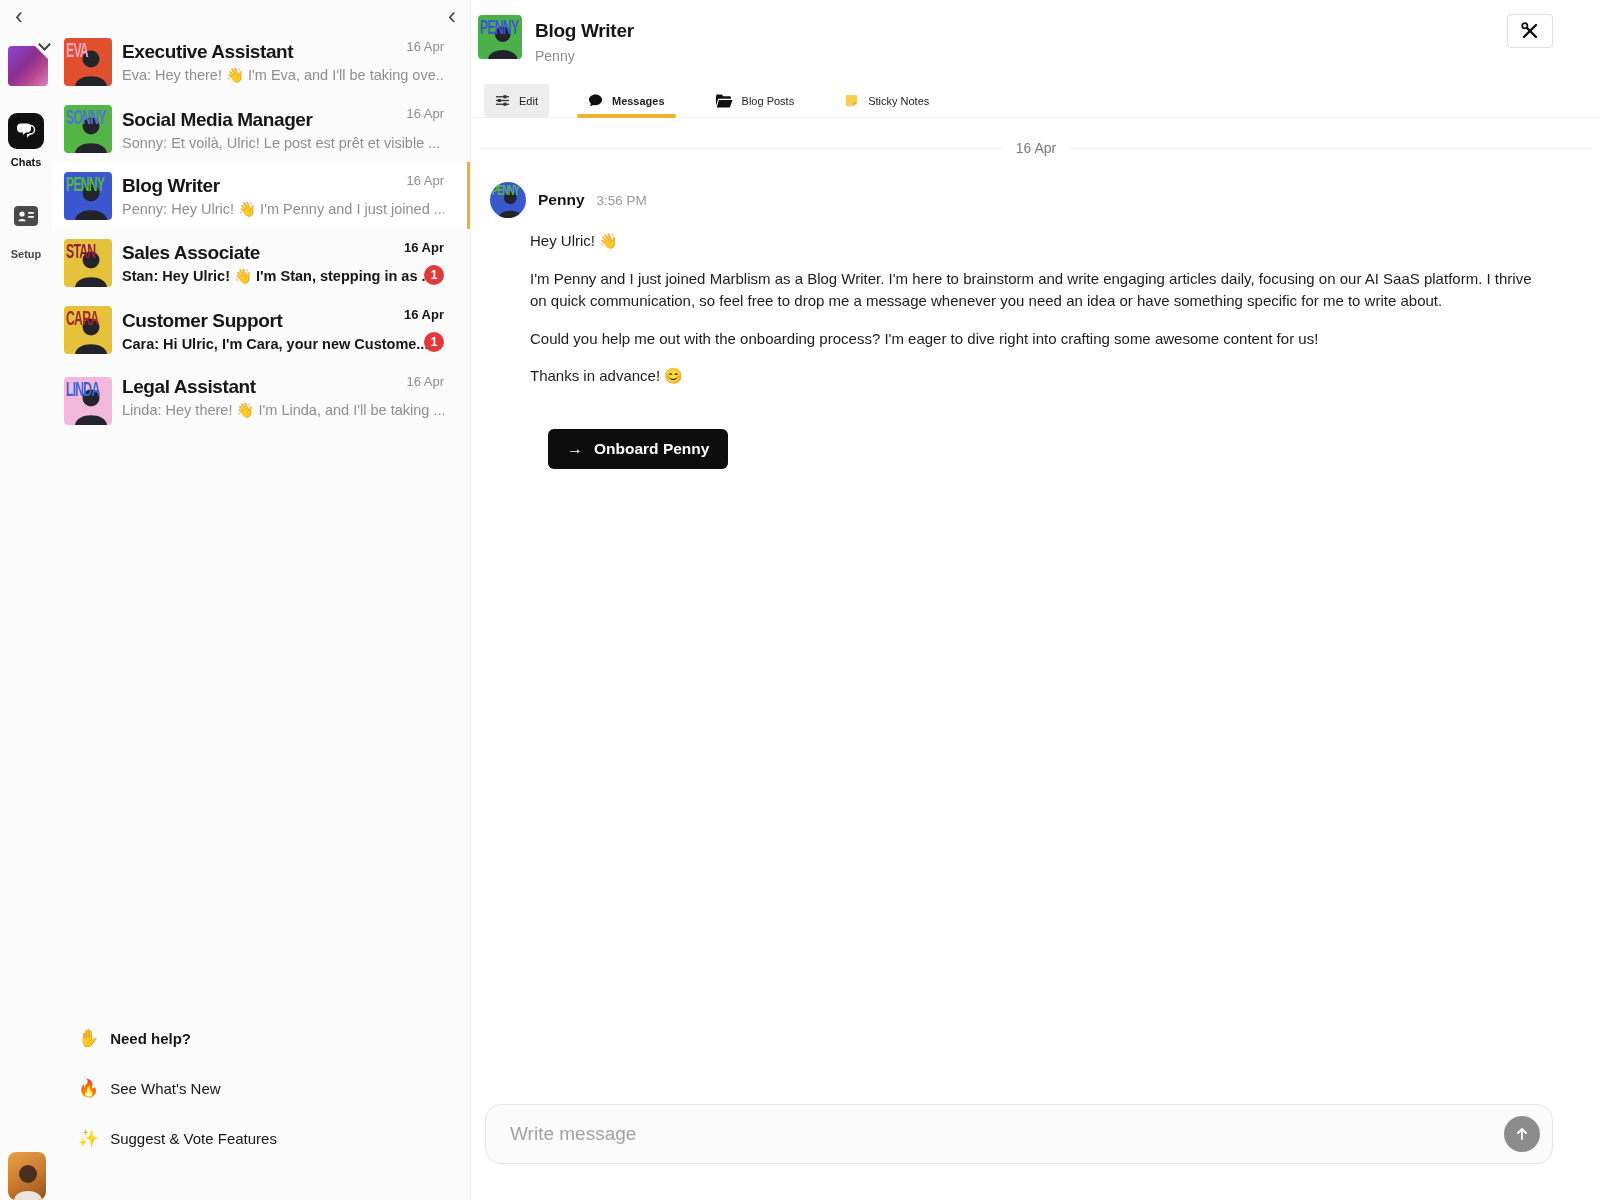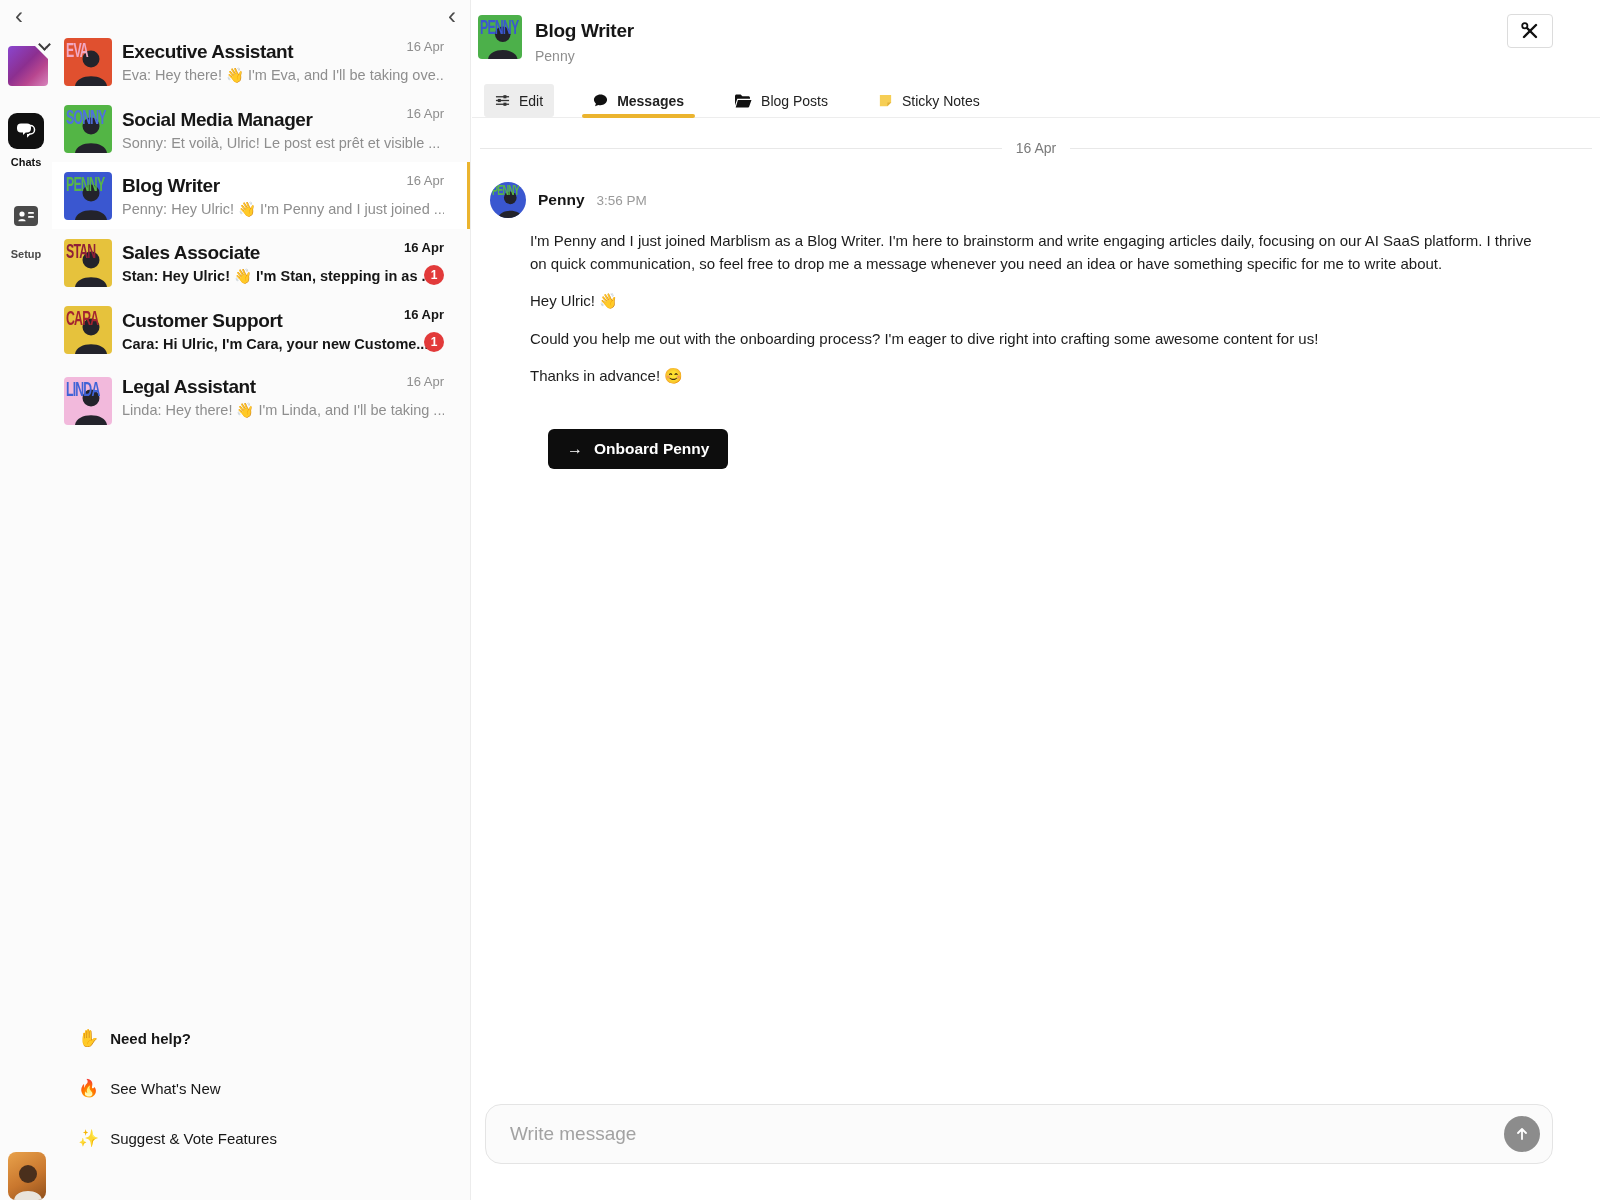--- a/index.html
+++ b/index.html
@@ -61,21 +61,21 @@
   .main { position:absolute; left:472px; top:0; right:0; height:1200px; background:#fff; }
   .main-header { position:relative; height:84px; padding:15px 0 0 6px; display:flex; gap:13px; }
   .av44 { width:44px; height:44px; border-radius:4px; }
   .hdr-text { padding-top:5px; }
   .hdr-title { font-size:19px; font-weight:bold; letter-spacing:-.3px; }
   .hdr-sub { font-size:14px; color:#8e8e8e; margin-top:6px; }
   .tools-btn { position:absolute; top:14px; right:47px; width:46px; height:34px; background:#fff;
                border:1px solid #dcdcdc; border-radius:4px; display:flex; align-items:center; justify-content:center; cursor:pointer; }
   .tabbar { display:flex; align-items:stretch; height:34px; padding-left:12px; gap:28px;
             border-bottom:1px solid #ededed; }
-  .tab { position:relative; display:flex; align-items:center; gap:9px; font-size:14px; padding:4px 11px; cursor:pointer; color:#222; }
+  .tab { position:relative; display:flex; align-items:center; gap:9px; font-size:11px; padding:4px 11px; cursor:pointer; color:#222; }
   .tab-edit { background:#ededed; border-radius:3px; }
   .tab.active { font-weight:bold;align-items:center; }
   .tab.active::after { content:""; position:absolute; left:0; right:0; bottom:-1px; height:4px;
                        background:#EBB42E; border-radius:2px; }
   .chat-scroll { position:absolute; top:118px; bottom:104px; left:0; right:0; overflow:hidden; }
   .date-divider { display:flex; align-items:center; gap:14px; margin:22px 8px 0 8px; color:#7a7a7a; font-size:14px; }
   .date-divider .line { flex:1; height:1px; background:#e8e8e8; }
   .msg { margin-top:26px; padding-left:18px; }
   .msg-head { display:flex; align-items:center; gap:12px; }
   .av36 { width:36px; height:36px; border-radius:50%; }
@@ -317,22 +317,22 @@
           <svg class="av-sil" viewBox="0 0 48 48">
               <circle cx="27" cy="21" r="8.5"></circle>
               <path d="M11 48c1.5-13 30.5-13 32 0z"></path>
             </svg>
           <span class="av-name" style="font-size: 11px; color: rgb(88, 181, 74);">PENNY</span>
         </div>
         <span class="msg-author">Penny</span>
         <span class="msg-time">3:56 PM</span>
       </div>
       <div class="msg-body">
+        <p>Hey Ulric! 👋</p>
         <p>I'm Penny and I just joined Marblism as a Blog Writer. I'm here to brainstorm and write engaging articles daily, focusing on our AI SaaS platform. I thrive on quick communication, so feel free to drop me a message whenever you need an idea or have something specific for me to write about.</p>
-        <p>Hey Ulric! 👋</p>
         <p>Could you help me out with the onboarding process? I'm eager to dive right into crafting some awesome content for us!</p>
         <p>Thanks in advance! 😊</p>
       </div>
       <button class="action-btn">
         <span class="action-arrow">→</span>
         <span>Onboard Penny</span>
       </button>
     </div>
   </div>
 

